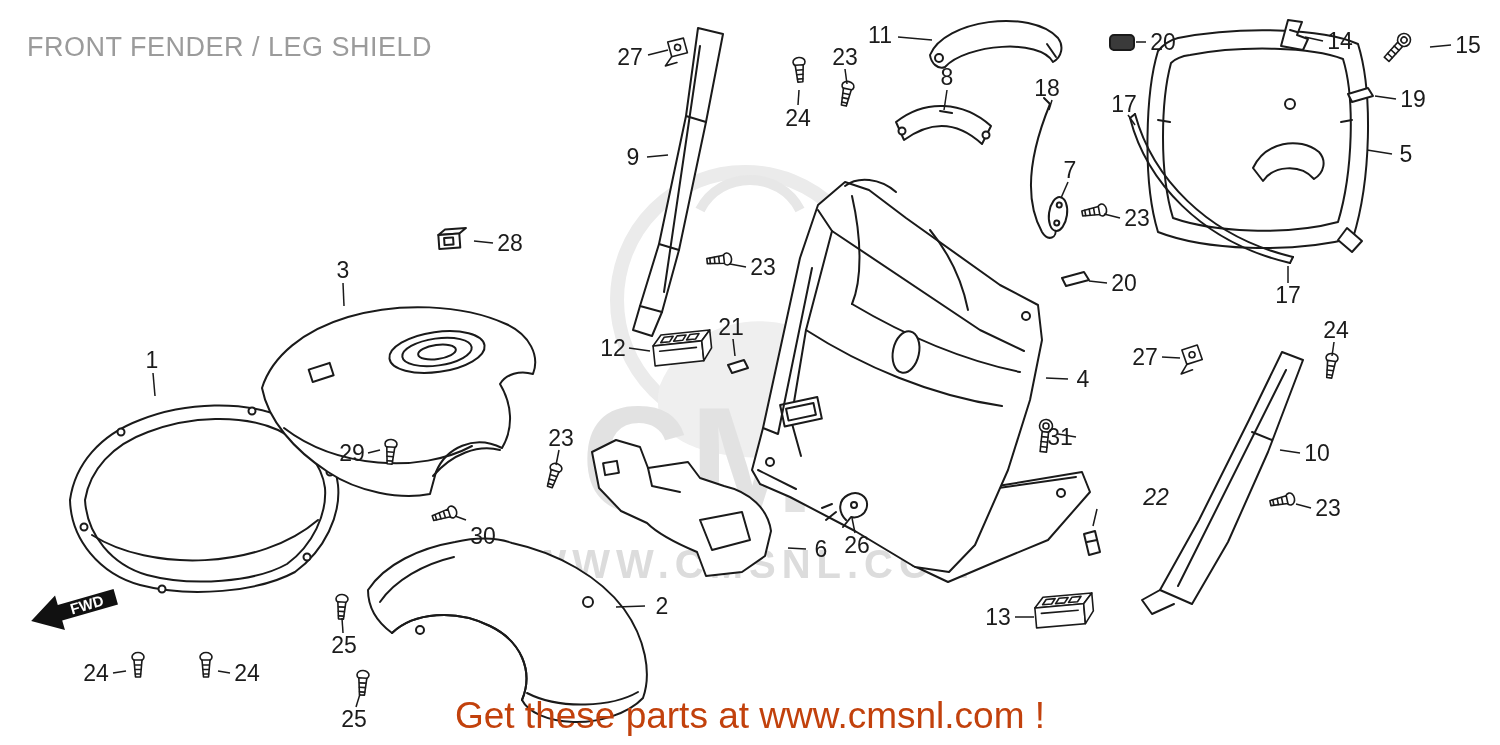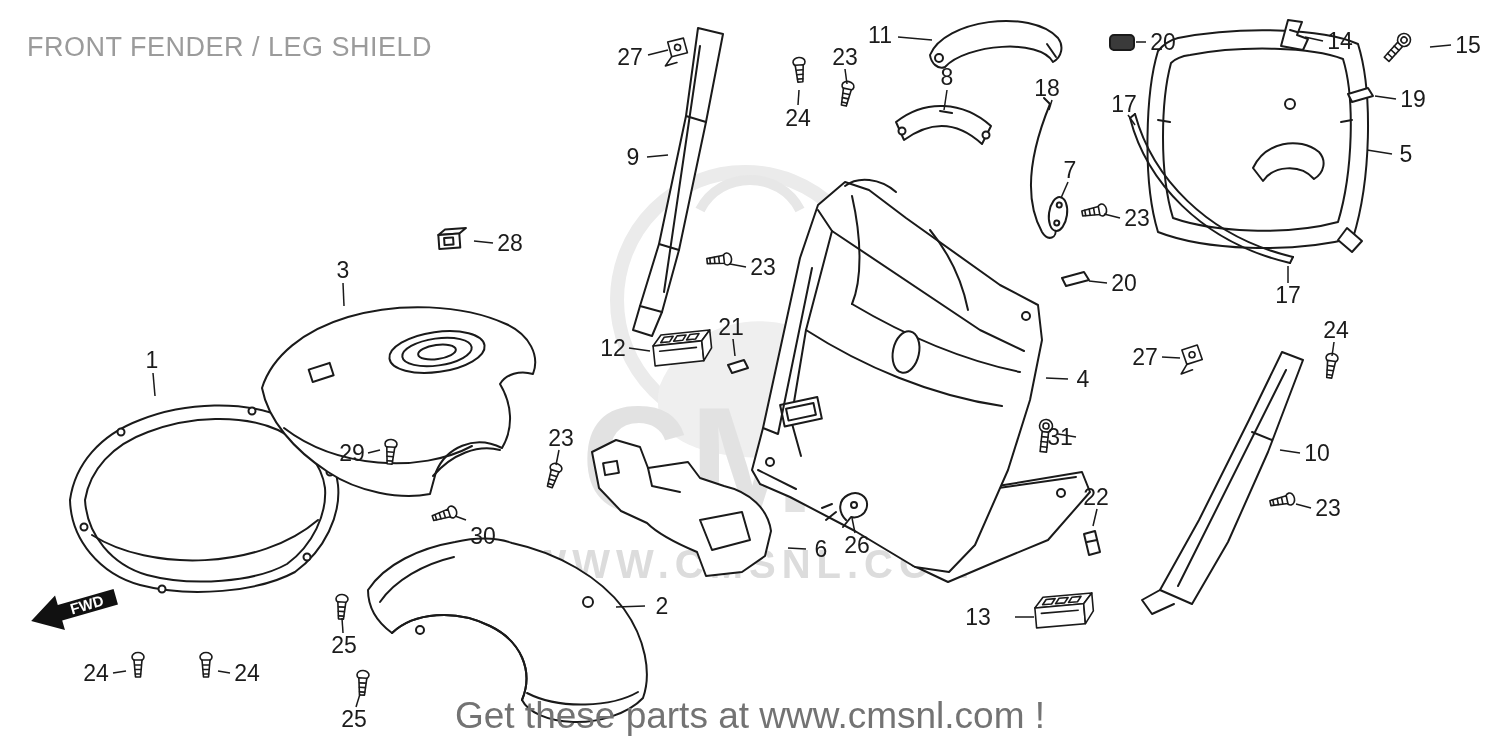--- a/index.html
+++ b/index.html
@@ -9,21 +9,21 @@
     font-family:"Liberation Sans",sans-serif;
   }
   #page-title{
     position:absolute;left:27px;top:16px;
     font-size:27px;letter-spacing:.5px;color:#9b9b9b;
     white-space:nowrap;
     margin-top:16px;
   }
   #footer-text{
     position:absolute;left:750px;top:695px;transform:translateX(-50%);
-    font-size:37px;color:#737373;white-space:nowrap;
+    font-size:37px;color:#c2410c;white-space:nowrap;
   }
   svg.diagram{position:absolute;left:0;top:0;}
   svg text{font-family:"Liberation Sans",sans-serif;}
   #callout-layer{position:absolute;left:0;top:0;width:1269px;height:745px;pointer-events:none;}
   .callout{
     position:absolute;transform:translate(-50%,-50%);
     font-size:23px;line-height:1;color:#1b1b1b;
   }
 </style>
 </head>
@@ -323,24 +323,24 @@
     <div class="callout" style="left: 1336px; top: 330px;">24</div>
     <div class="callout" style="left: 1145px; top: 357px;">27</div>
     <div class="callout" style="left: 1083px; top: 379px;">4</div>
     <div class="callout" style="left: 152px; top: 360px;">1</div>
     <div class="callout" style="left: 561px; top: 438px;">23</div>
     <div class="callout" style="left: 352px; top: 453px;">29</div>
     <div class="callout" style="left: 1060px; top: 437px;">31</div>
     <div class="callout" style="left: 1317px; top: 453px;">10</div>
     <div class="callout" style="left: 483px; top: 536px;">30</div>
     <div class="callout" style="left: 1328px; top: 508px;">23</div>
-    <div class="callout" style="left: 1096px; top: 497px;">22</div>
+    <div class="callout" style="left: 1156px; top: 497px; font-style: italic;">22</div>
     <div class="callout" style="left: 821px; top: 549px;">6</div>
     <div class="callout" style="left: 857px; top: 545px;">26</div>
-    <div class="callout" style="left: 978px; top: 617px;">13</div>
+    <div class="callout" style="left: 998px; top: 617px;">13</div>
     <div class="callout" style="left: 662px; top: 606px;">2</div>
     <div class="callout" style="left: 344px; top: 645px;">25</div>
     <div class="callout" style="left: 96px; top: 673px;">24</div>
     <div class="callout" style="left: 247px; top: 673px;">24</div>
     <div class="callout" style="left: 354px; top: 719px;">25</div>
   </div>
 
 <div id="footer-text">Get these parts at www.cmsnl.com !</div>
 
 </body></html>

